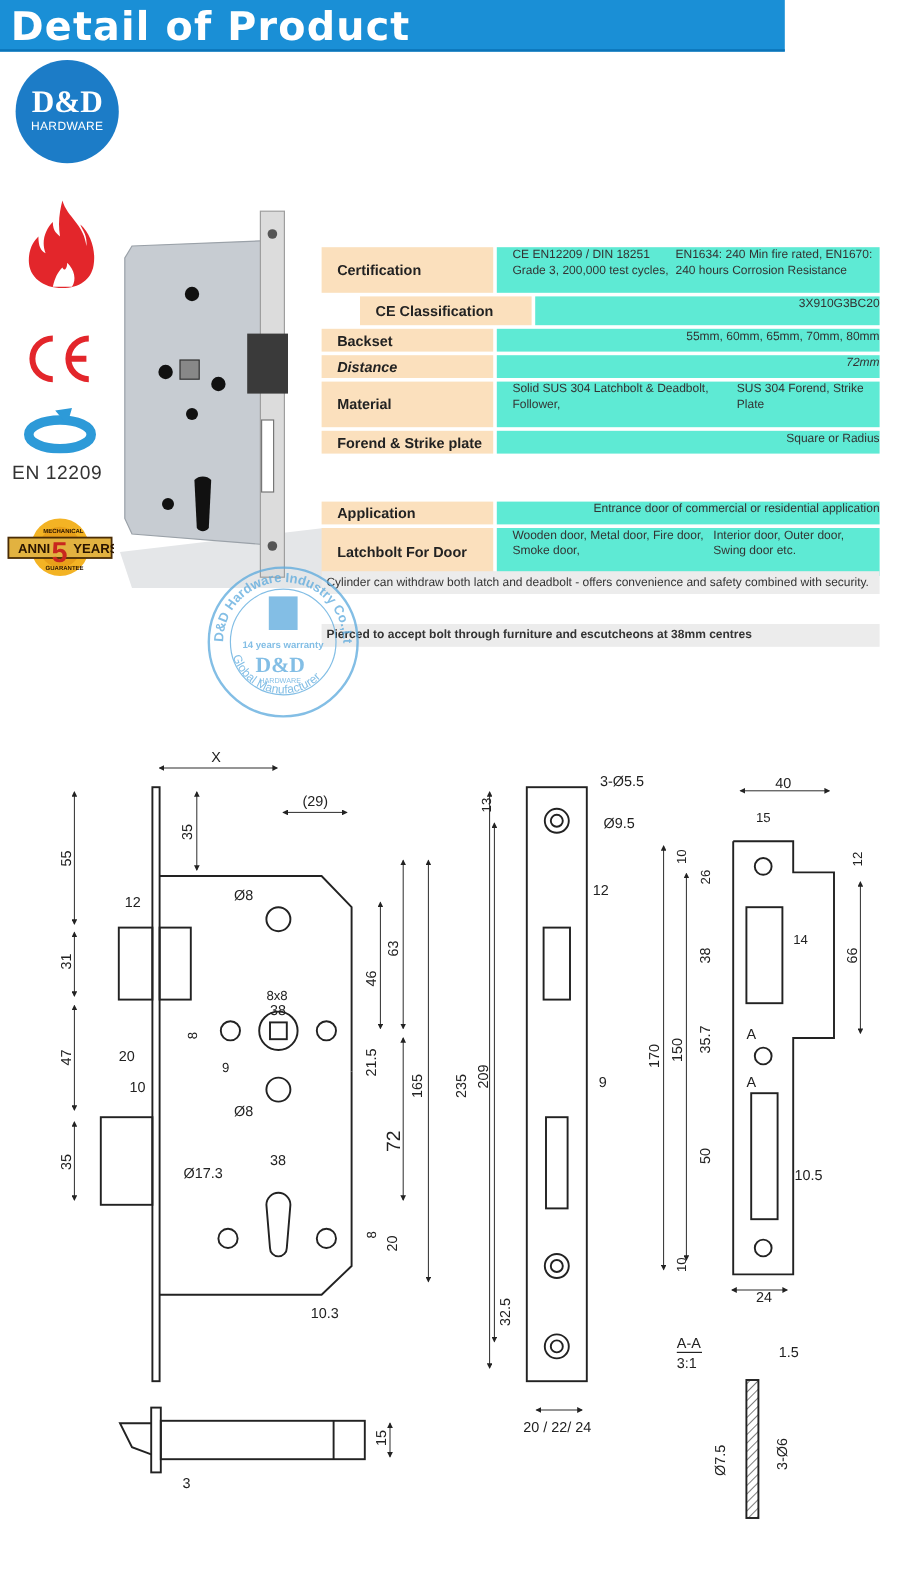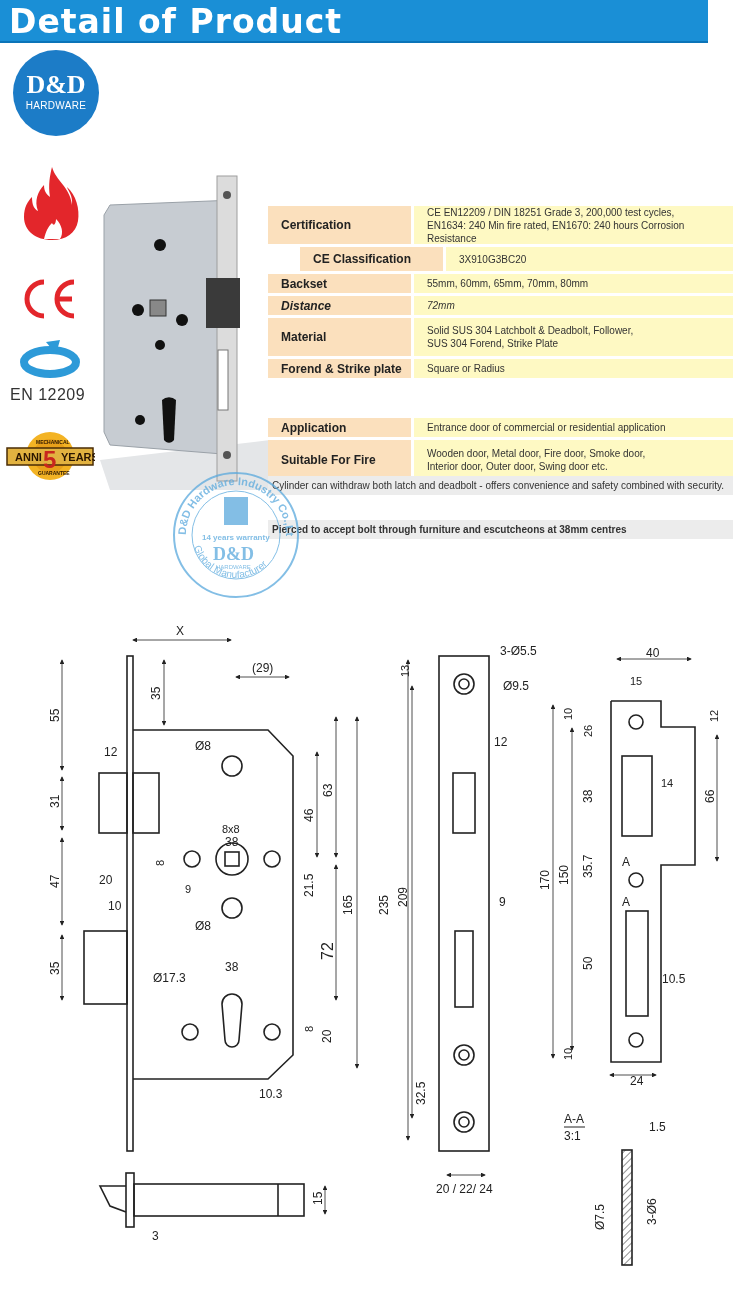--- a/index.html
+++ b/index.html
@@ -1,27 +1,27 @@
 <!DOCTYPE html>
 <html><head>
 <meta charset="utf-8">
 <style>
   * { box-sizing: border-box; margin: 0; padding: 0; }
   body { width: 750px; height: 1308px; background: #ffffff; position: relative; overflow: hidden; font-family: "Liberation Sans", sans-serif; color: #222; }
-  .header-bar { position: absolute; left: 0; top: 0; width: 708px; height: 43px; background: #1a8fd6; border-bottom: 2px solid #0b74b8; }
+  .header-bar { position: absolute; left: 0; top: 0; width: 654px; height: 43px; background: #1a8fd6; border-bottom: 2px solid #0b74b8; }
   .header-title { position: absolute; left: 9px; top: 2px; font-family: "DejaVu Sans", sans-serif; font-weight: bold; font-size: 33px; color: #ffffff; letter-spacing: 1px; }
   .logo { position: absolute; left: 13px; top: 50px; width: 86px; height: 86px; border-radius: 50%; background: #1c7cc7; color: #fff; text-align: center; }
   .logo .brand { position: absolute; left: 0; right: 0; top: 22px; font-family: "Liberation Serif", serif; font-weight: bold; font-size: 26px; line-height: 26px; }
   .logo .sub { position: absolute; left: 0; right: 0; top: 50px; font-size: 10px; letter-spacing: 0.3px; }
   .badge { position: absolute; }
   .en-label { position: absolute; left: 10px; top: 386px; font-size: 16px; color: #333; letter-spacing: 0.5px; }
   .product-photo { position: absolute; left: 100px; top: 170px; width: 170px; height: 320px; }
   .spec-row { display: flex; margin-bottom: 3px; }
   .spec-key { width: 143px; background: #fbe0bd; font-weight: bold; font-size: 12px; padding: 0 0 0 13px; display: flex; align-items: center; color: #222; }
-  .spec-val { flex: 1; background: #fef9c3; margin-left: 3px; padding: 0 0 0 13px; display: flex; flex-direction: column; justify-content: center; color: #333; font-size: 10px; line-height: 13px; }
+  .spec-val { flex: 1; background: #5eead4; margin-left: 3px; padding: 0 0 0 13px; display: flex; flex-direction: row; justify-content: flex-end; color: #333; font-size: 10px; line-height: 13px; }
   .note-row { position: absolute; left: 268px; width: 465px; height: 19px; background: #ececec; font-size: 10px; color: #333; padding-left: 4px; line-height: 19px; }
   .stamp { position: absolute; left: 166px; top: 465px; width: 140px; height: 140px; }
   .drawing { position: absolute; left: 0; top: 600px; width: 750px; height: 708px; }
   .dim { font-family: "Liberation Sans", sans-serif; font-size: 12px; fill: #222; }
 </style>
 </head>
 <body>
 
 <div class="header-bar">
   <div class="header-title">Detail of Product</div>
@@ -116,21 +116,21 @@
         <span>Square or Radius</span>
       </div>
   </div>
   <div class="spec-row" style="height:19px;margin-top:40px;">
     <div class="spec-key">Application</div>
     <div class="spec-val">
         <span>Entrance door of commercial or residential application</span>
       </div>
   </div>
   <div class="spec-row" style="height:40px;">
-    <div class="spec-key">Suitable For Fire</div>
+    <div class="spec-key">Latchbolt For Door</div>
     <div class="spec-val">
       <span>Wooden door, Metal door, Fire door, Smoke door,</span>
       <span>Interior door, Outer door, Swing door etc.</span>
     </div>
   </div>
 </div>
 
 <div class="note-row" style="top:476px;">Cylinder can withdraw both latch and deadbolt - offers convenience and safety combined with security.</div>
 <div class="note-row" style="top:520px;font-weight:bold;">Pierced to accept bolt through furniture and escutcheons at 38mm centres</div>
 

